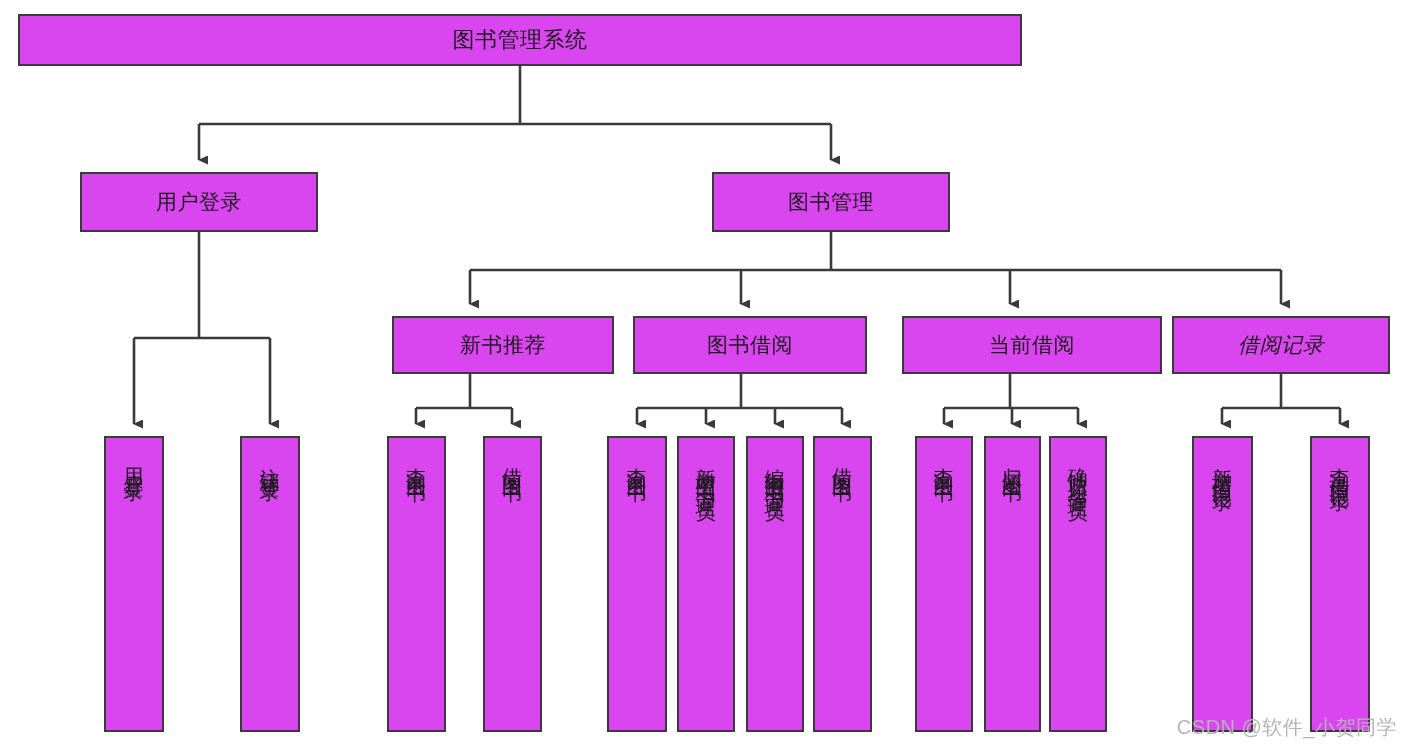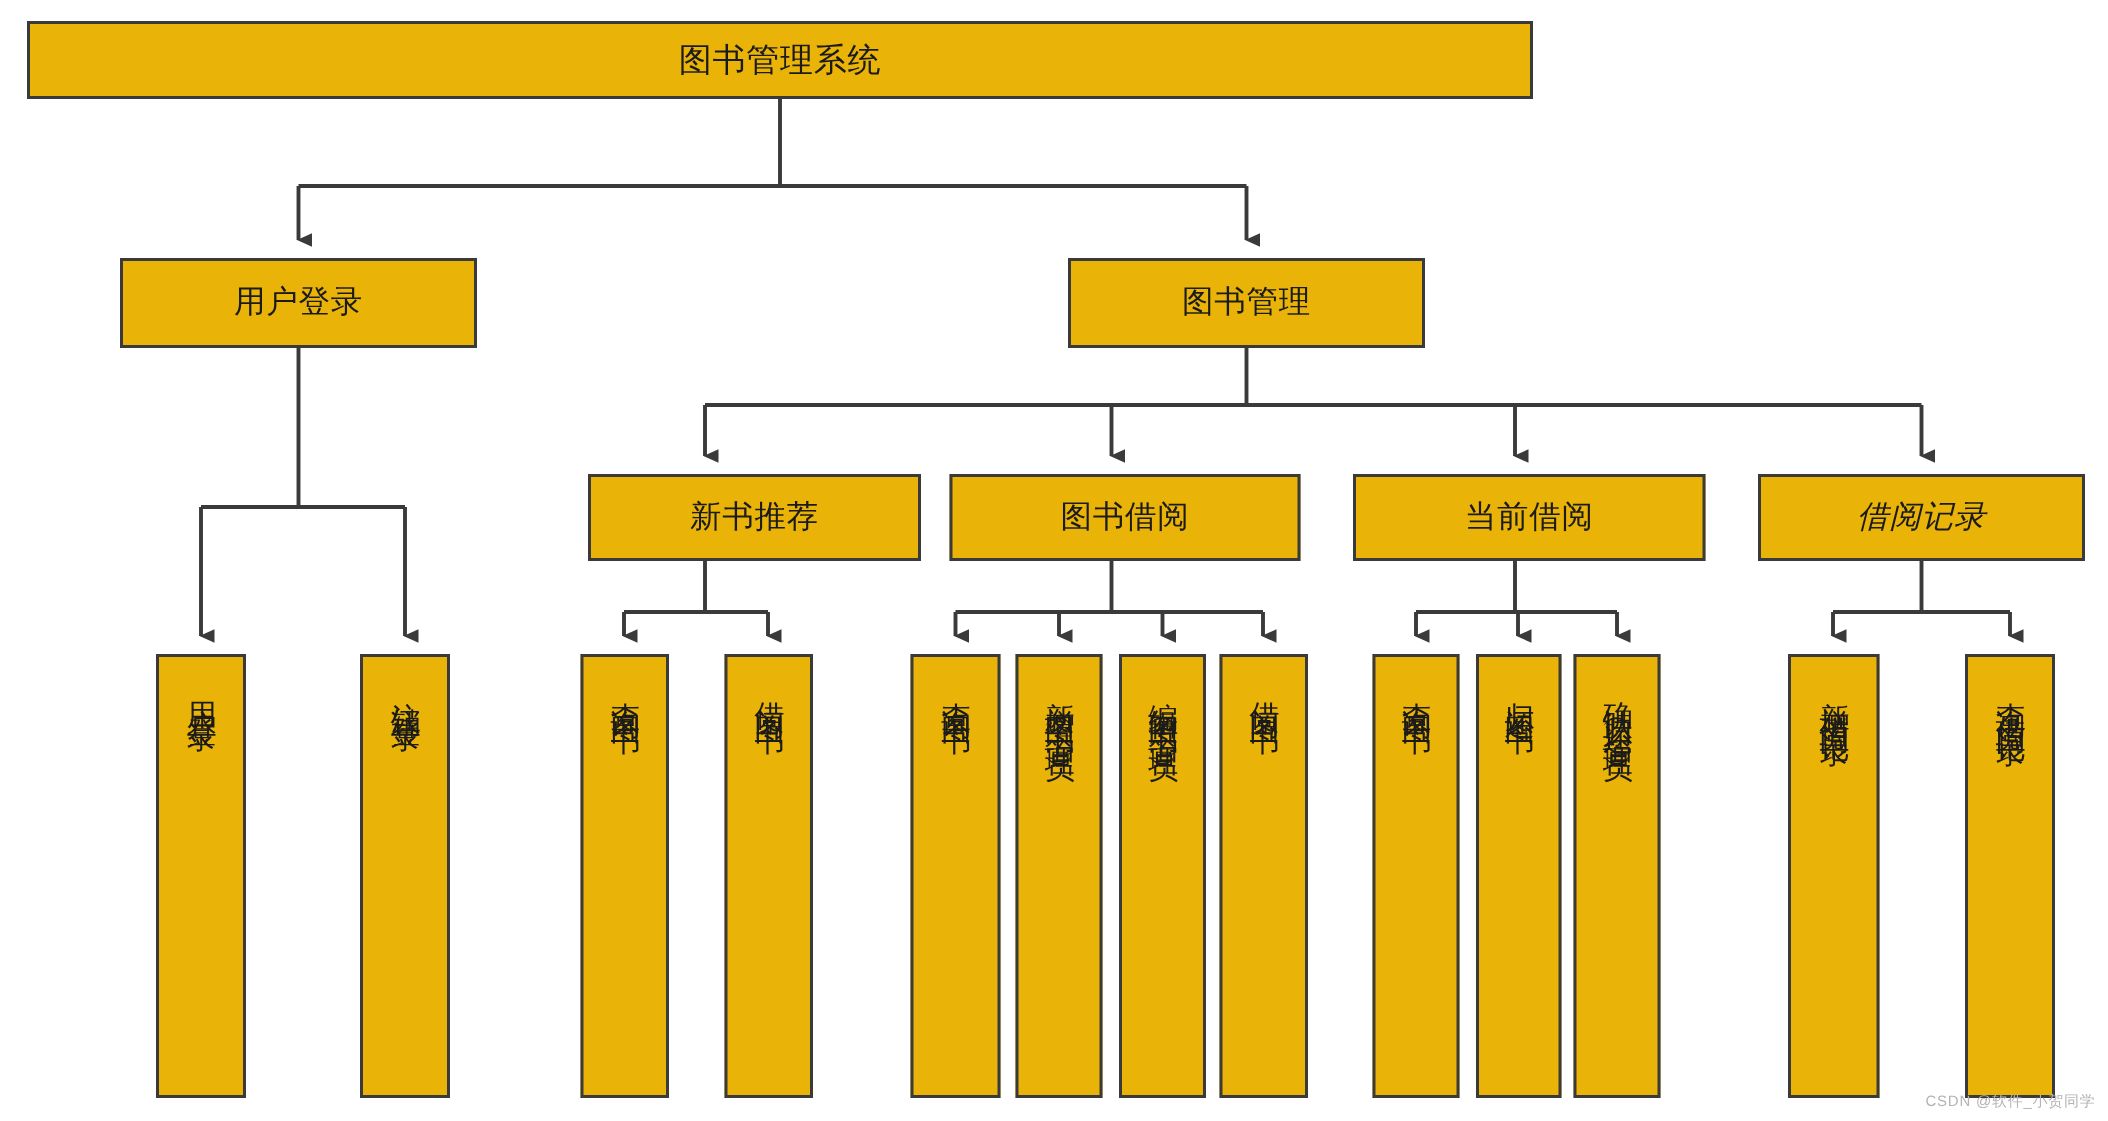--- a/index.html
+++ b/index.html
@@ -21,21 +21,21 @@
     position: absolute;
     left: 0;
     top: 0;
     width: 1405px;
     height: 747px;
   }
   .node {
     position: absolute;
     box-sizing: border-box;
     border: 2px solid #3a3a3a;
-    background: #eab308;
+    background: #d946ef;
     color: #1b1b1b;
     display: flex;
     align-items: center;
     justify-content: center;
     z-index: 2;
   }
   .node-label {
     font-size: 21px;
     line-height: 1.2;
     letter-spacing: 0.5px;
@@ -54,21 +54,21 @@
     text-orientation: upright;
     font-size: 20px;
     letter-spacing: 5px;
     line-height: 1;
     white-space: nowrap;
   }
   #watermark {
     position: absolute;
     right: 8px;
     bottom: 6px;
-    font-size: 10px;
+    font-size: 20px;
     color: #b4b4b4;
     z-index: 5;
     white-space: nowrap;
     letter-spacing: 0.5px;
   }
 </style>
 </head>
 <body>
 
 <div id="diagram-root">
@@ -134,21 +134,21 @@
   <div class="node level1" style="left:712px; top:172px; width:238px; height:60px;">
     <span class="node-label">图书管理</span>
   </div>
 
   <div class="node level2" style="left:360px; top:316px; width:222px; height:58px;margin-left:32px;">
     <span class="node-label">新书推荐</span>
   </div>
   <div class="node level2" style="left:633px; top:316px; width:234px; height:58px;">
     <span class="node-label">图书借阅</span>
   </div>
-  <div class="node level2" style="left:902px; top:316px; width:235px; height:58px;">
+  <div class="node level2" style="left:902px; top:316px; width:260px; height:58px;">
     <span class="node-label">当前借阅</span>
   </div>
   <div class="node level2" style="left:1172px; top:316px; width:218px; height:58px;font-style:italic;">
     <span class="node-label">借阅记录</span>
   </div>
 
   <div class="node leaf" style="left:104px; top:436px; width:60px; height:296px;">
     <span class="node-label">用户登录</span>
   </div>
   <div class="node leaf" style="left:240px; top:436px; width:60px; height:296px;">

